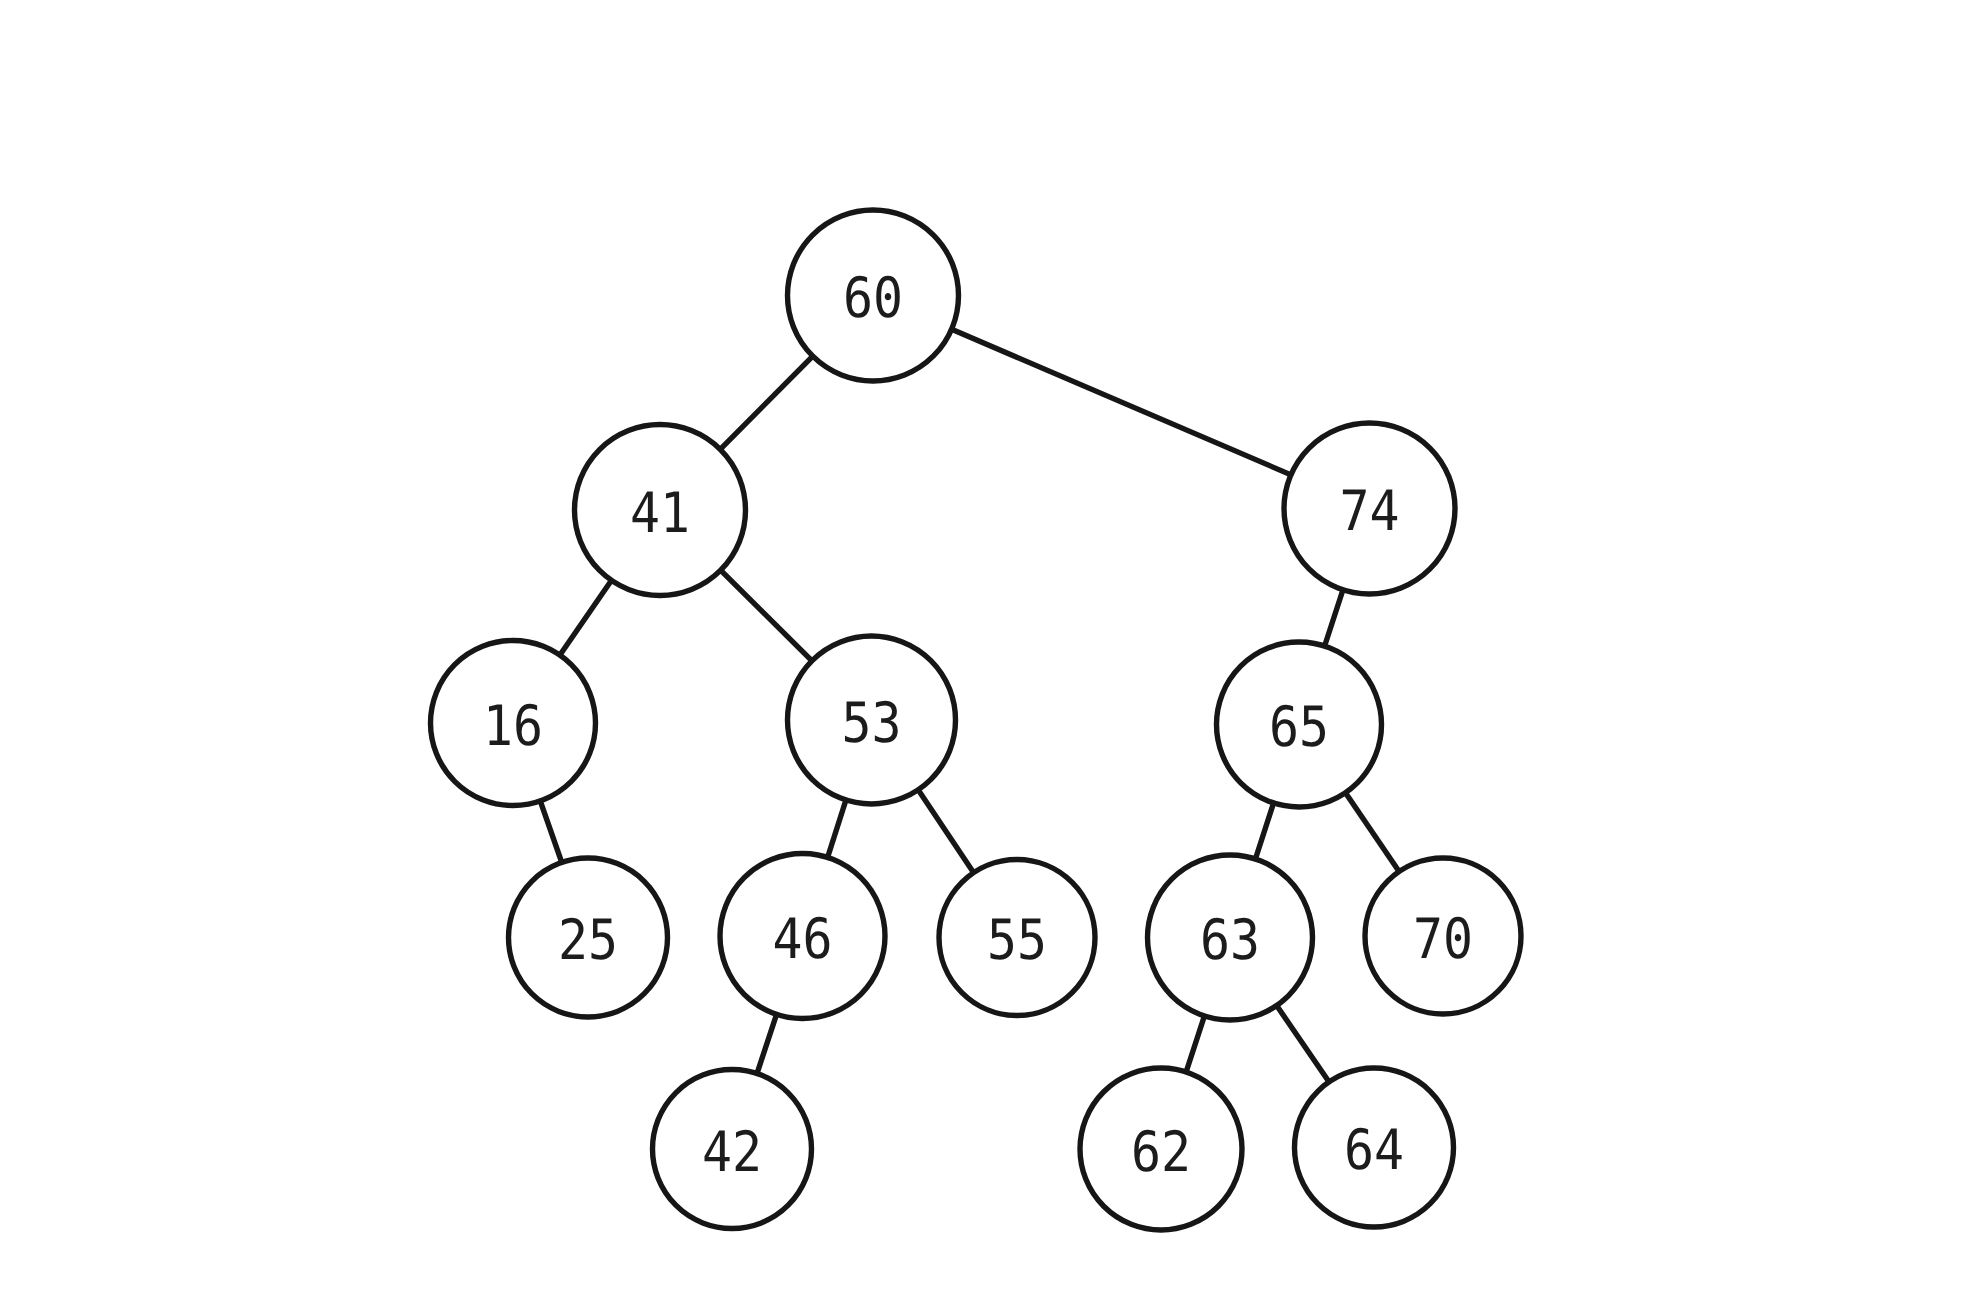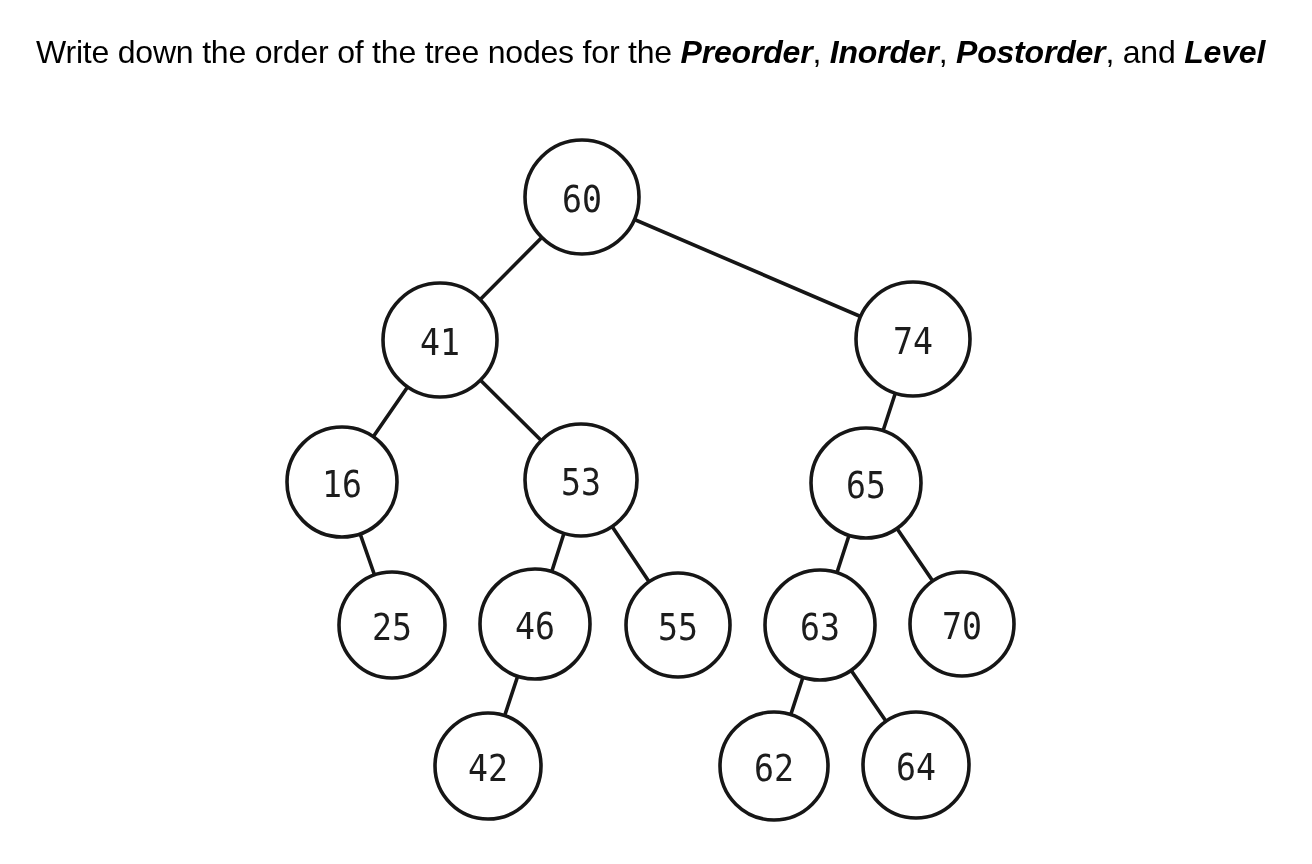--- a/index.html
+++ b/index.html
@@ -50,21 +50,20 @@
     font-size: 37px;
     fill: #1c1c1c;
     text-anchor: middle;
     dominant-baseline: central;
   }
 </style>
 </head>
 <body>
 
 <div class="question" id="question">
-    <div><span>Write down the order of the tree nodes for the </span><span class="emph">Preorder</span><span>, </span><span class="emph">Inorder</span><span>, </span><span class="emph">Postorder</span><span>, and </span><span class="emph">Level</span></div>
   </div>
 
 <svg id="tree-svg" viewBox="0 0 1312 864" xmlns="http://www.w3.org/2000/svg">
   <g id="edges-layer">
       <line x1="582" y1="197" x2="440" y2="340" class="edge"></line>
       <line x1="582" y1="197" x2="913" y2="339" class="edge"></line>
       <line x1="440" y1="340" x2="342" y2="482" class="edge"></line>
       <line x1="440" y1="340" x2="581" y2="480" class="edge"></line>
       <line x1="913" y1="339" x2="866" y2="483" class="edge"></line>
       <line x1="342" y1="482" x2="392" y2="625" class="edge"></line>

